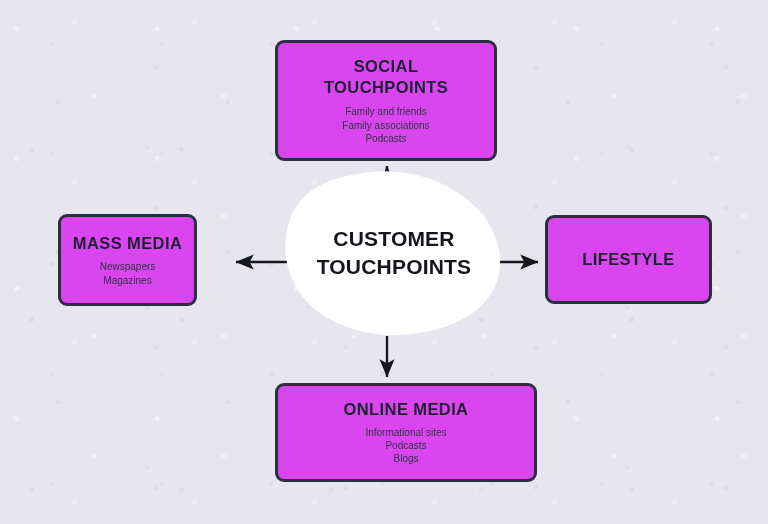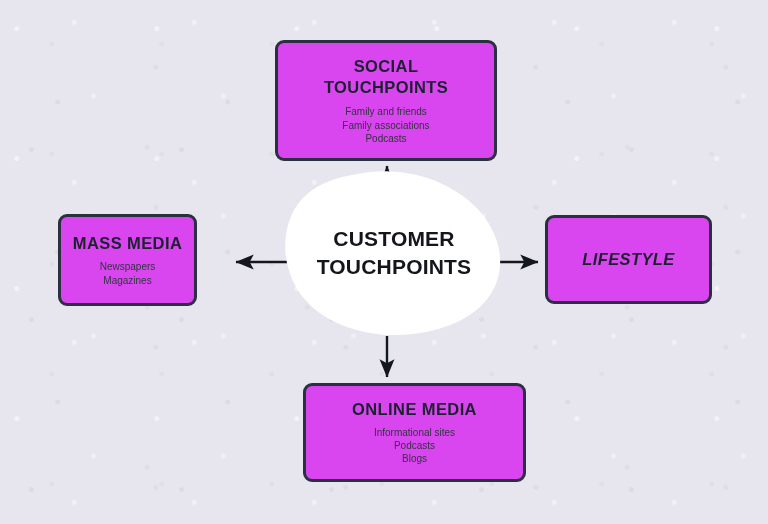--- a/index.html
+++ b/index.html
@@ -62,22 +62,22 @@
   .node-items {
     margin-top: 6px;
     font-size: 10px;
     line-height: 1.33;
     color: #30353f;
   }
   .node-items .item { display: block; }
 
   #box-social   { left: 275px; top: 40px;  width: 222px; height: 121px; }
   #box-mass     { left: 58px;  top: 214px; width: 139px; height: 92px;  }
-  #box-life     { left: 545px; top: 215px; width: 167px; height: 89px; font-style: italic;  }
-  #box-online   { left: 275px; top: 383px; width: 223px; height: 99px; margin-left: 28px;  }
+  #box-life     { left: 545px; top: 215px; width: 167px; height: 89px;  }
+  #box-online   { left: 275px; top: 383px; width: 262px; height: 99px;  }
 
   #box-social .node-items { margin-top: 7px; }
   #box-online .node-items { margin-top: 5px; }
 
   
   #center-blob {
     position: absolute;
     left: 282px;
     top: 170px;
     width: 224px;

